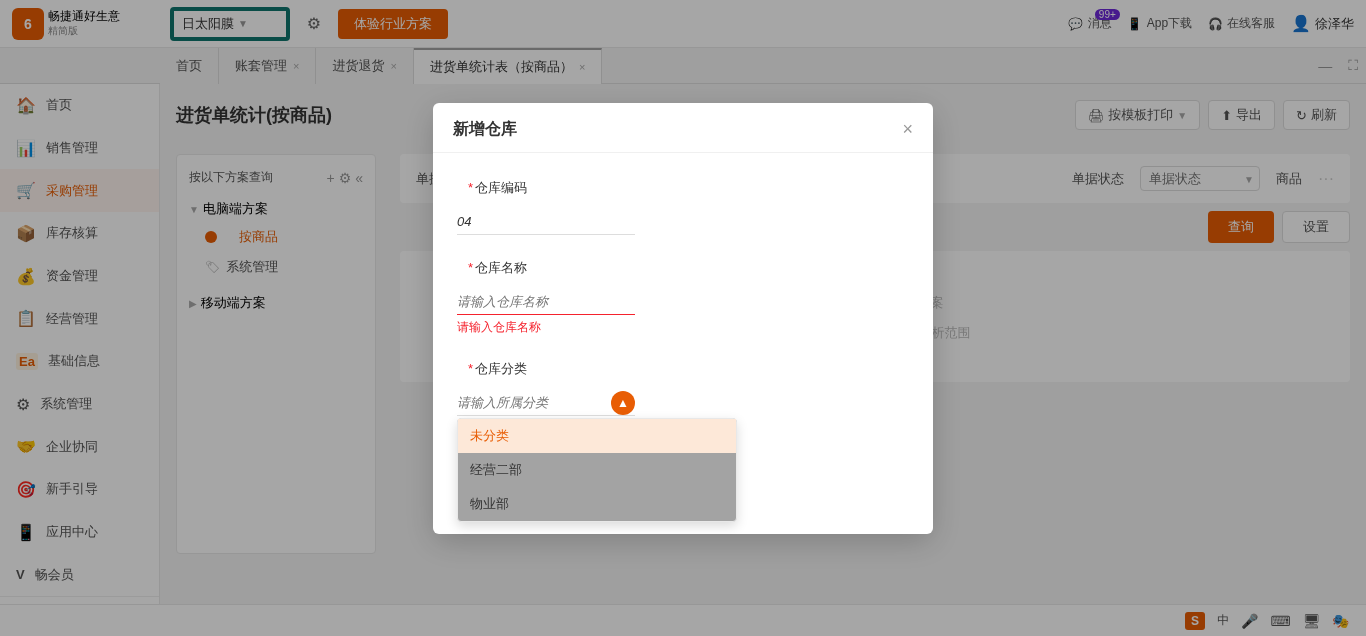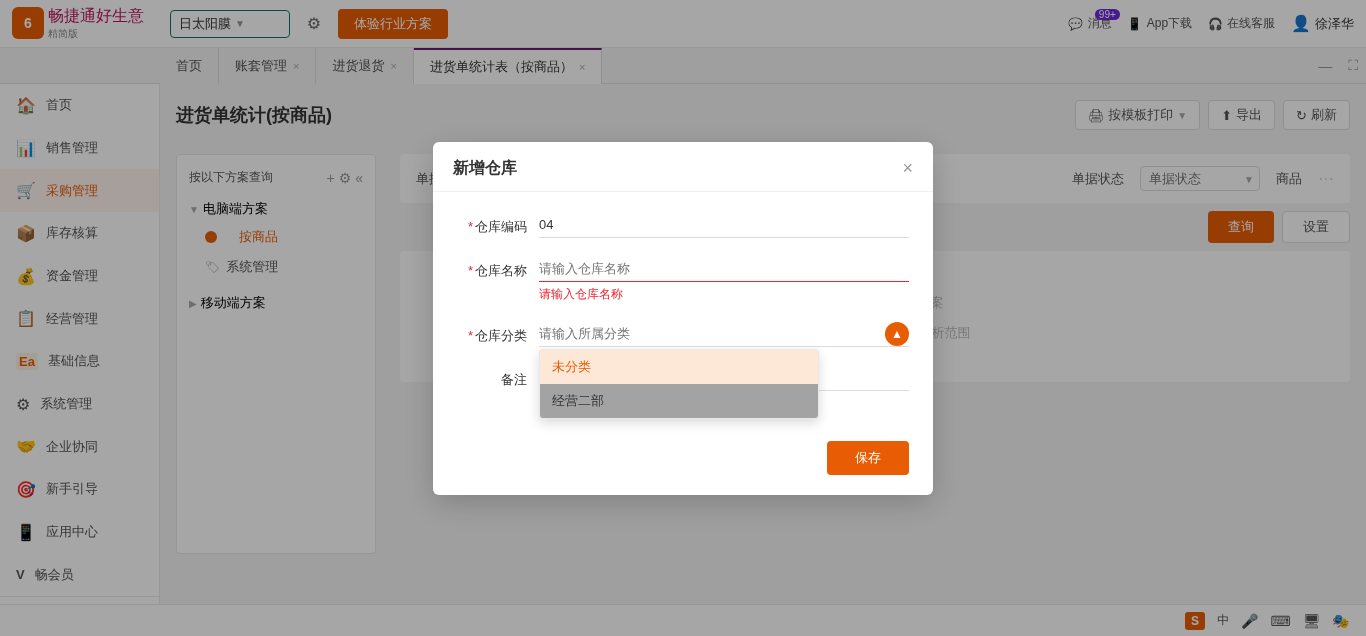--- a/index.html
+++ b/index.html
@@ -21,25 +21,25 @@
       gap: 4px;
       min-width: 150px;
     }
     .logo-icon {
       width: 32px; height: 32px;
       background: #e85d04;
       border-radius: 6px;
       display: flex; align-items: center; justify-content: center;
       color: #fff; font-weight: bold; font-size: 14px;
     }
-    .logo-text { font-size: 16px; color: #be185d; line-height: 1.3; }
+    .logo-text { font-size: 12px; color: #000000; line-height: 1.3; }
     .logo-sub { font-size: 10px; color: #888; }
     .store-selector {
       display: flex; align-items: center; gap: 4px;
-      border: 1px solid #0f766e; border-radius: 4px;
+      border: 4px solid #0f766e; border-radius: 4px;
       padding: 4px 8px; cursor: pointer;
       background: #fff; min-width: 120px;
     }
     .store-selector span { font-size: 13px; color: #333; }
     .gear-btn {
       width: 32px; height: 32px;
       display: flex; align-items: center; justify-content: center;
       color: #666; cursor: pointer; font-size: 16px;
     }
     .trial-btn {
@@ -79,21 +79,21 @@
       cursor: pointer;
       font-size: 13px;
       color: #555;
       position: relative;
       background: #f5f5f5;
       gap: 6px;
     }
     .tab-item.active {
       background: #fff;
       color: #333;
-      border-top: 2px solid #701a75;
+      border-top: 2px solid #a3a3a3;
     }
     .tab-item .close-x { color: #aaa; font-size: 11px; cursor: pointer; }
     .tab-bar-right { margin-left: auto; display: flex; align-items: center; }
 
     
     .main-layout {
       display: flex;
       height: calc(636px - 84px);
     }
 
@@ -200,20 +200,21 @@
       padding: 16px 20px 12px;
       border-bottom: 1px solid #f0f0f0;
     }
     .dialog-title { font-size: 16px; font-weight: bold; color: #333; }
     .dialog-close { cursor: pointer; color: #999; font-size: 18px; }
     .dialog-body { padding: 20px 24px; }
     .form-row {
       display: flex; align-items: flex-start;
       margin-bottom: 18px;
       gap: 12px;
+      flex-direction: column;
     }
     .form-label {
       width: 70px;
       text-align: right;
       font-size: 13px;
       color: #333;
       padding-top: 6px;
       flex-shrink: 0;
     }
     .form-label.required::before {
@@ -223,20 +224,21 @@
     }
     .form-input-wrap { flex: 1; position: relative; }
     .form-input {
       width: 100%;
       border: none;
       border-bottom: 1px solid #ddd;
       padding: 5px 0;
       font-size: 13px;
       outline: none;
       color: #333;
+      font-style: italic;
     }
     .form-input.error-border { border-bottom-color: #f5222d; }
     .error-msg {
       color: #f5222d;
       font-size: 12px;
       margin-top: 4px;
     }
     .category-arrow {
       position: absolute;
       right: 0; top: 50%;
@@ -548,34 +550,32 @@
       <div class="form-row">
         <span class="form-label required">仓库分类</span>
         <div class="form-input-wrap" style="position:relative;">
           <input class="form-input" placeholder="请输入所属分类" style="">
           <div class="category-arrow">▲</div>
 
           
           <div class="dropdown-list">
             <div class="dropdown-item selected">未分类</div>
             <div class="dropdown-item">经营二部</div>
+            <div class="dropdown-item">物业部</div>
           </div>
         </div>
       </div>
 
       <div class="form-row">
         <span class="form-label">备注</span>
         <div class="form-input-wrap">
           <input class="form-input" style="">
         </div>
       </div>
 
-    </div>
-    <div class="dialog-footer">
-      <button class="btn-save">保存</button>
     </div>
   </div>
 </div>
 
 <div class="status-bar">
   <div class="status-right">
     <span style="background:#e85d04;color:#fff;padding:2px 6px;border-radius:3px;font-weight:bold;font-size:12px;">S</span>
     <span style="cursor:pointer;color:#555;font-size:12px;">中</span>
     <span style="cursor:pointer;color:#555;font-size:14px;">🎤</span>
     <span style="cursor:pointer;color:#555;font-size:14px;">⌨</span>

